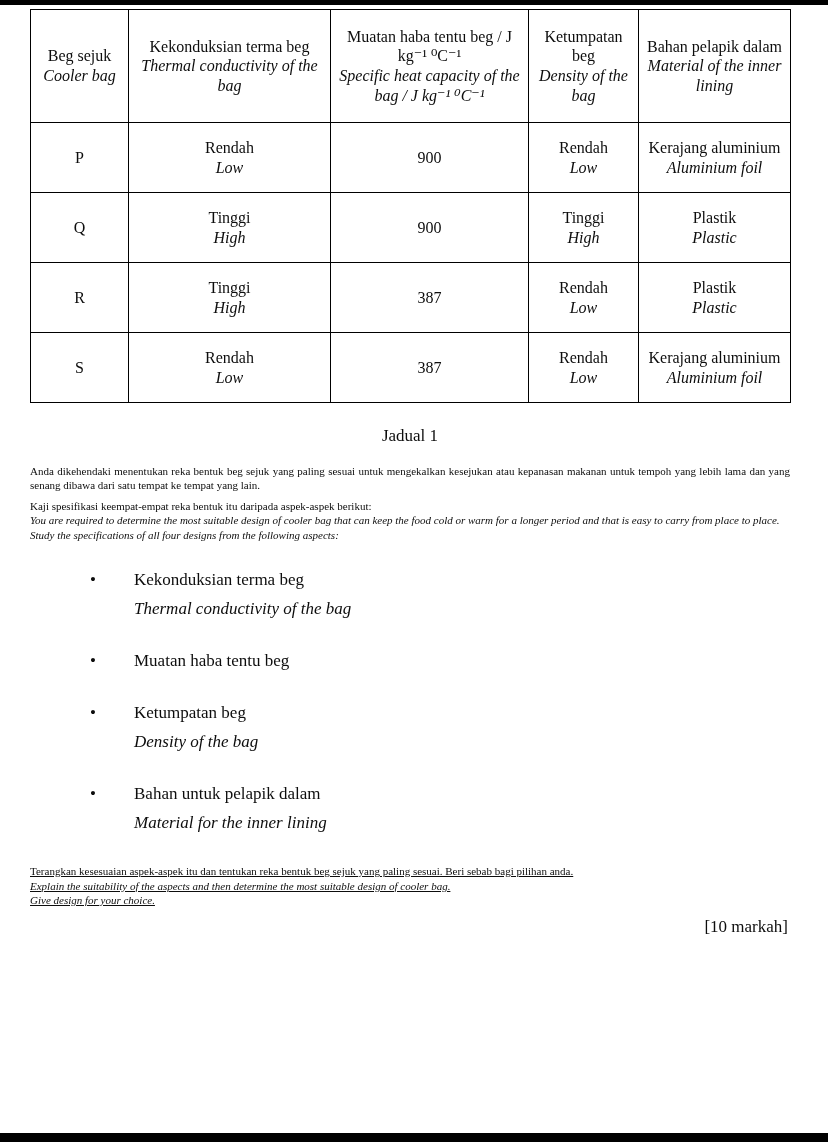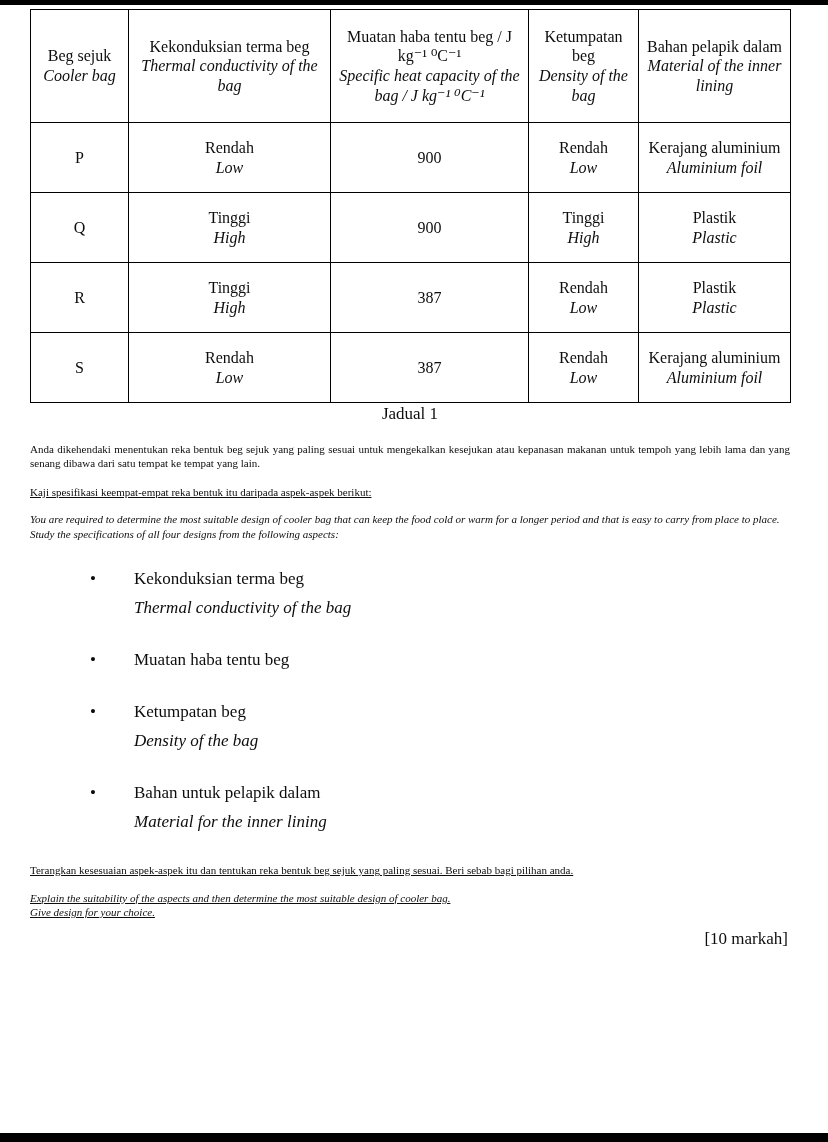--- a/index.html
+++ b/index.html
@@ -33,27 +33,27 @@
     font-weight: normal;
     line-height: 1.22;
     padding: 4px 5px;
   }
   table.specs tr.hdr th { height: 113px; vertical-align: middle; }
   table.specs tr.row td { height: 70px; }
   .cell-ms { display: block; }
   .en { font-style: italic; }
   span.en { display: block; }
 
-  .caption { text-align: center; font-size: 17px; line-height: 1.35; }
+  .caption { text-align: center; margin-top: 22px; font-size: 17px; line-height: 1.35; }
 
   .qtext { font-size: 11px; line-height: 1.32; }
   p.just { text-align: justify; }
   .para-block { margin-top: 16px; }
-  .gap-sm { margin-top: 14px; text-decoration: underline; }
-  .gap-md { margin-top: 13px; }
+  .gap-sm { margin-top: 6px; }
+  .gap-md { }
 
   .bullets { margin-top: 26px; }
   .bullet-group { display: flex; margin-bottom: 30px; }
   .bullet-dot {
     width: 44px; margin-left: 60px; flex: none;
     font-size: 17px; line-height: 1.3;
   }
   .bullet-body { flex: 1; font-size: 17px; line-height: 1.3; }
   .bullet-body .en { margin-top: 7px; }
 

